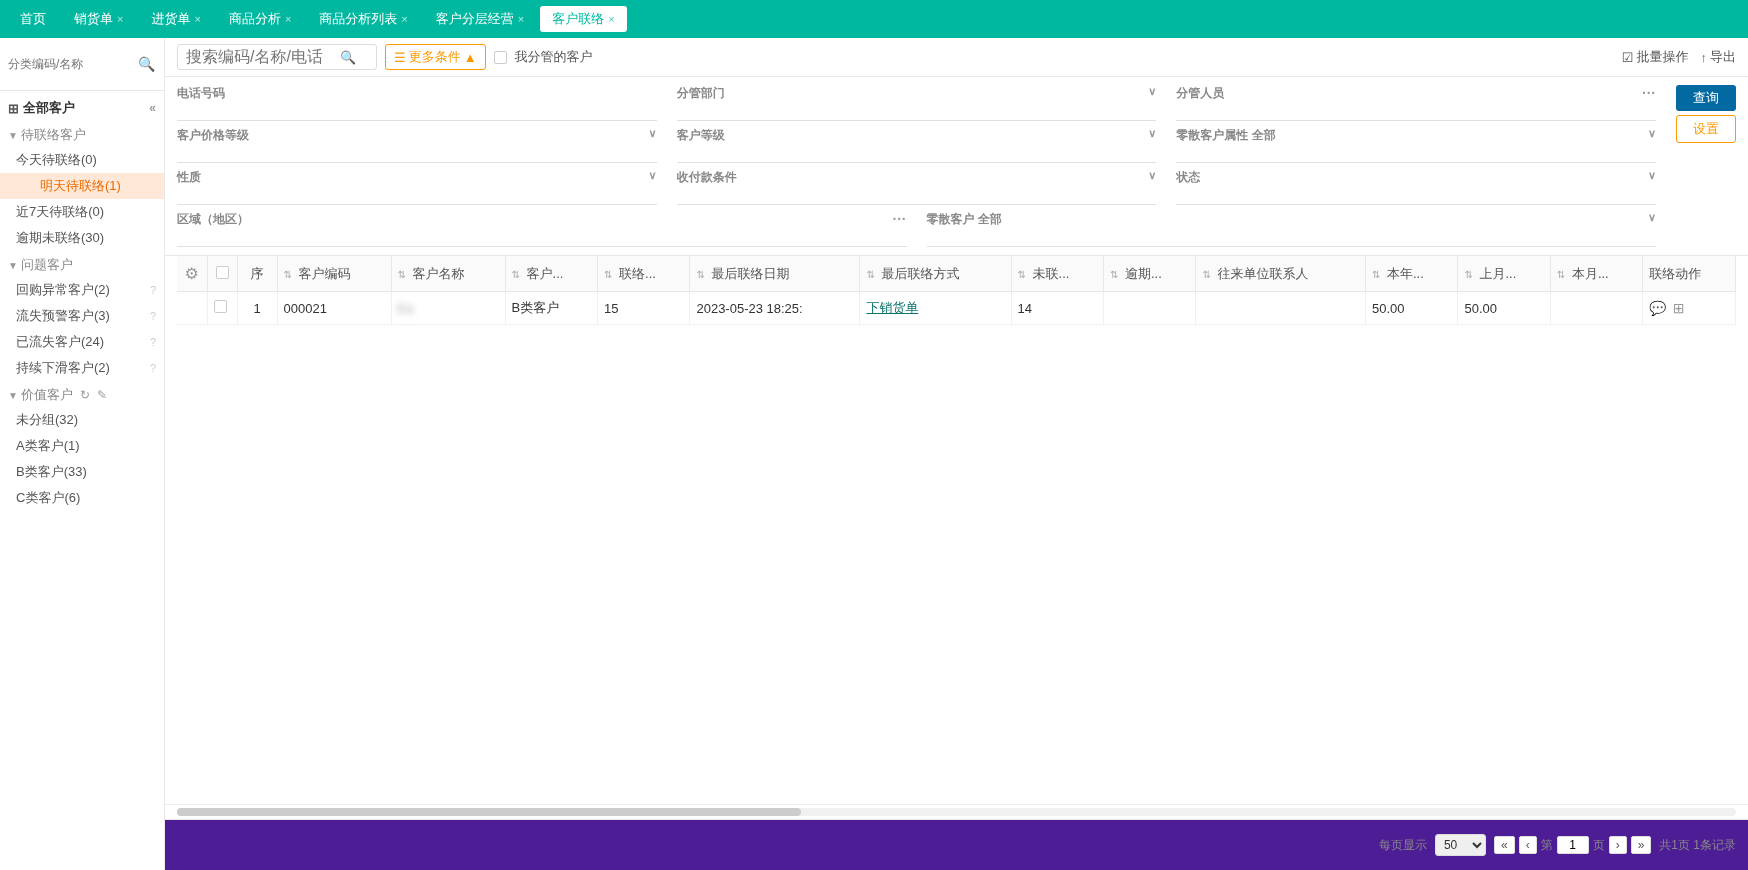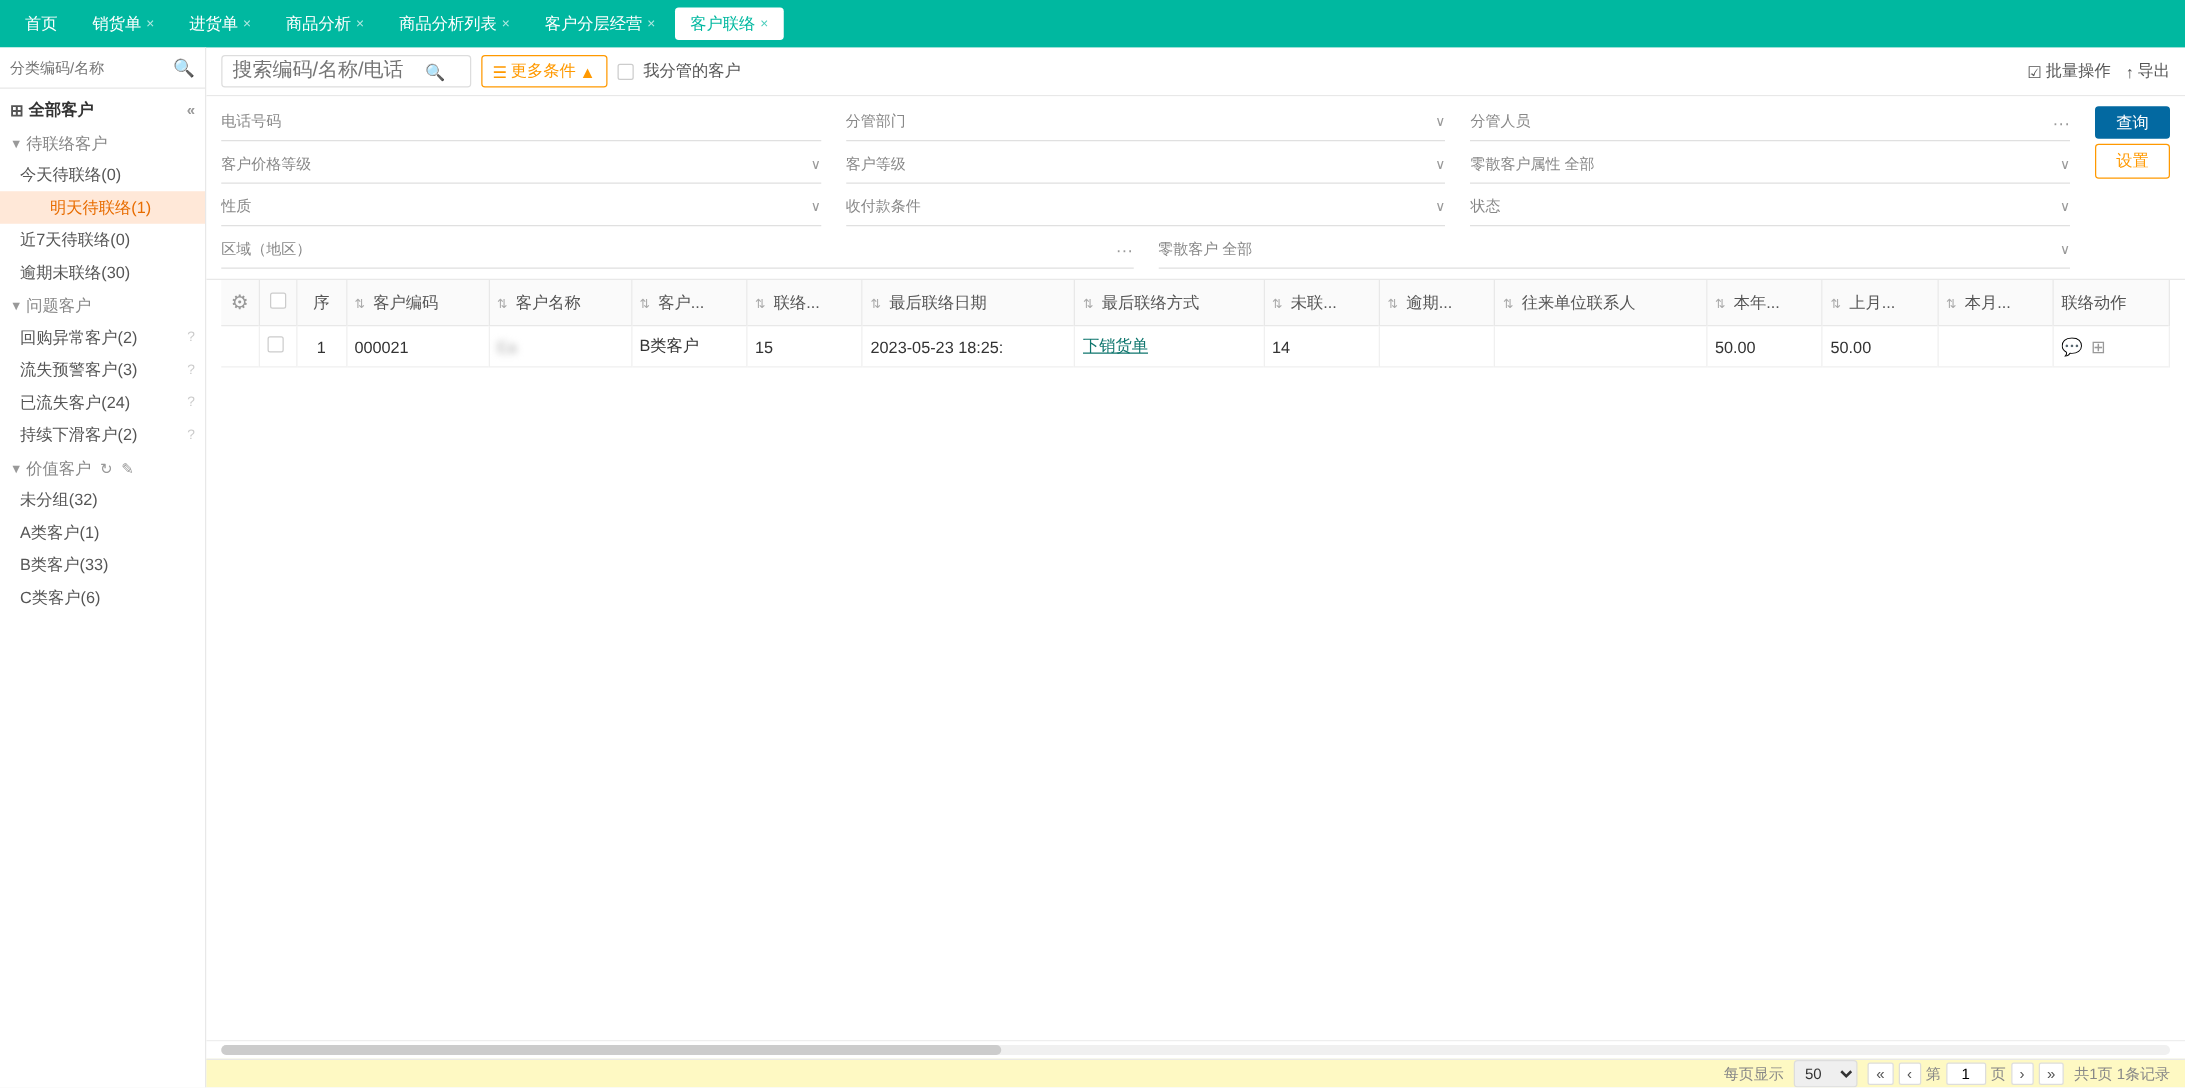--- a/index.html
+++ b/index.html
@@ -43,21 +43,21 @@
       width: 165px;
       background: #fff;
       border-right: 1px solid #e8e8e8;
       display: flex;
       flex-direction: column;
       overflow-y: auto;
     }
     .sidebar-search {
       display: flex;
       align-items: center;
-      padding: 8px 8px;
+      padding: 18px 8px;
       border-bottom: 1px solid #e8e8e8;
       gap: 16px;
     }
     .sidebar-search input {
       border: none;
       outline: none;
       font-size: 12px;
       color: #999;
       width: 100%;
     }
@@ -177,27 +177,27 @@
     }
     .filter-row {
       display: flex;
       align-items: center;
       gap: 0;
       margin-bottom: 6px;
     }
     .filter-row:last-child { margin-bottom: 0; }
     .filter-cell {
       display: flex;
-      align-items: center;
       flex: 1;
       min-height: 28px;
       border-bottom: 1px solid #e0e0e0;
       margin-right: 20px;
-      padding-bottom: 2px;
+      padding-bottom: 18px;
       position: relative;
+      font-weight: bold;
     }
     .filter-cell:last-child { margin-right: 0; }
     .filter-label {
       color: #888;
       font-size: 12px;
       white-space: nowrap;
       margin-right: 8px;
       min-width: 60px;
     }
     .filter-value {
@@ -286,23 +286,23 @@
     .blurred { filter: blur(3px); color: #aaa; }
     .col-actions { display: flex; gap: 6px; align-items: center; }
     .action-icon { color: #999; cursor: pointer; font-size: 14px; }
     .gear-icon-wrap { color: #999; cursor: pointer; font-size: 16px; }
     .th-gear { width: 30px; text-align: center; }
     .th-check { width: 30px; text-align: center; }
     .th-no { width: 40px; text-align: center; }
 
     
     .footer {
-      background: #fef9c3;
+      background: #4c1d95;
       border-top: 1px solid #e8e8e8;
-      padding: 0 12px;
+      padding: 14px 12px;
       display: flex;
       align-items: center;
       justify-content: flex-end;
       gap: 8px;
     }
     .footer-label { color: #888; font-size: 12px; }
     .footer-select {
       border: 1px solid #ddd;
       border-radius: 3px;
       padding: 2px 4px;

